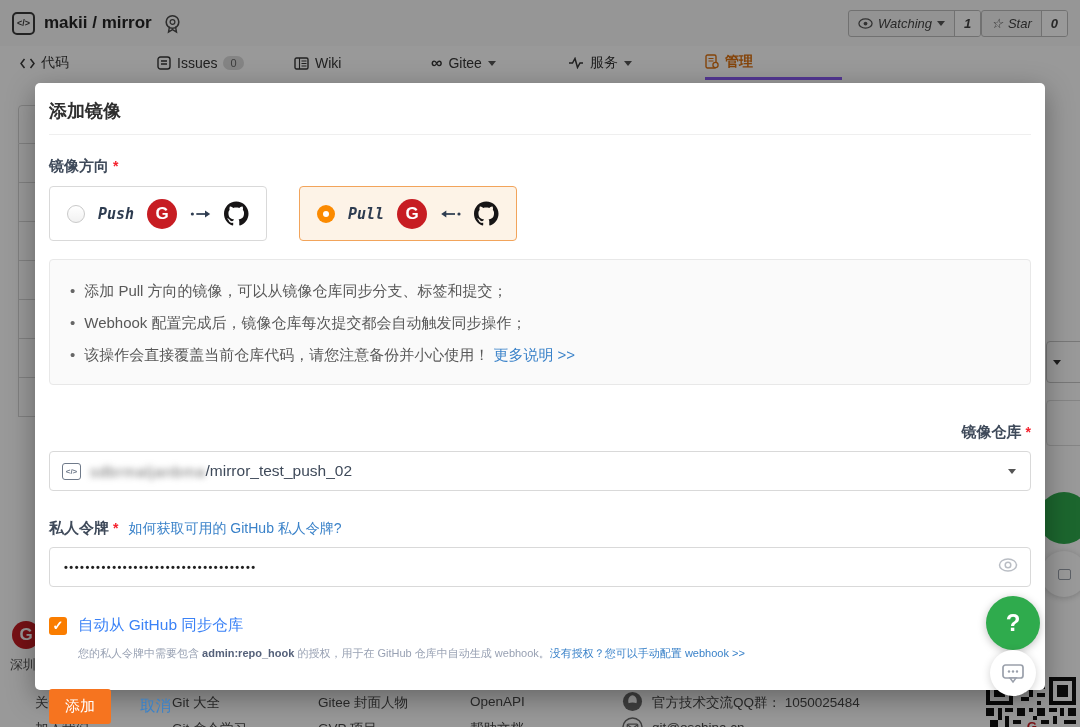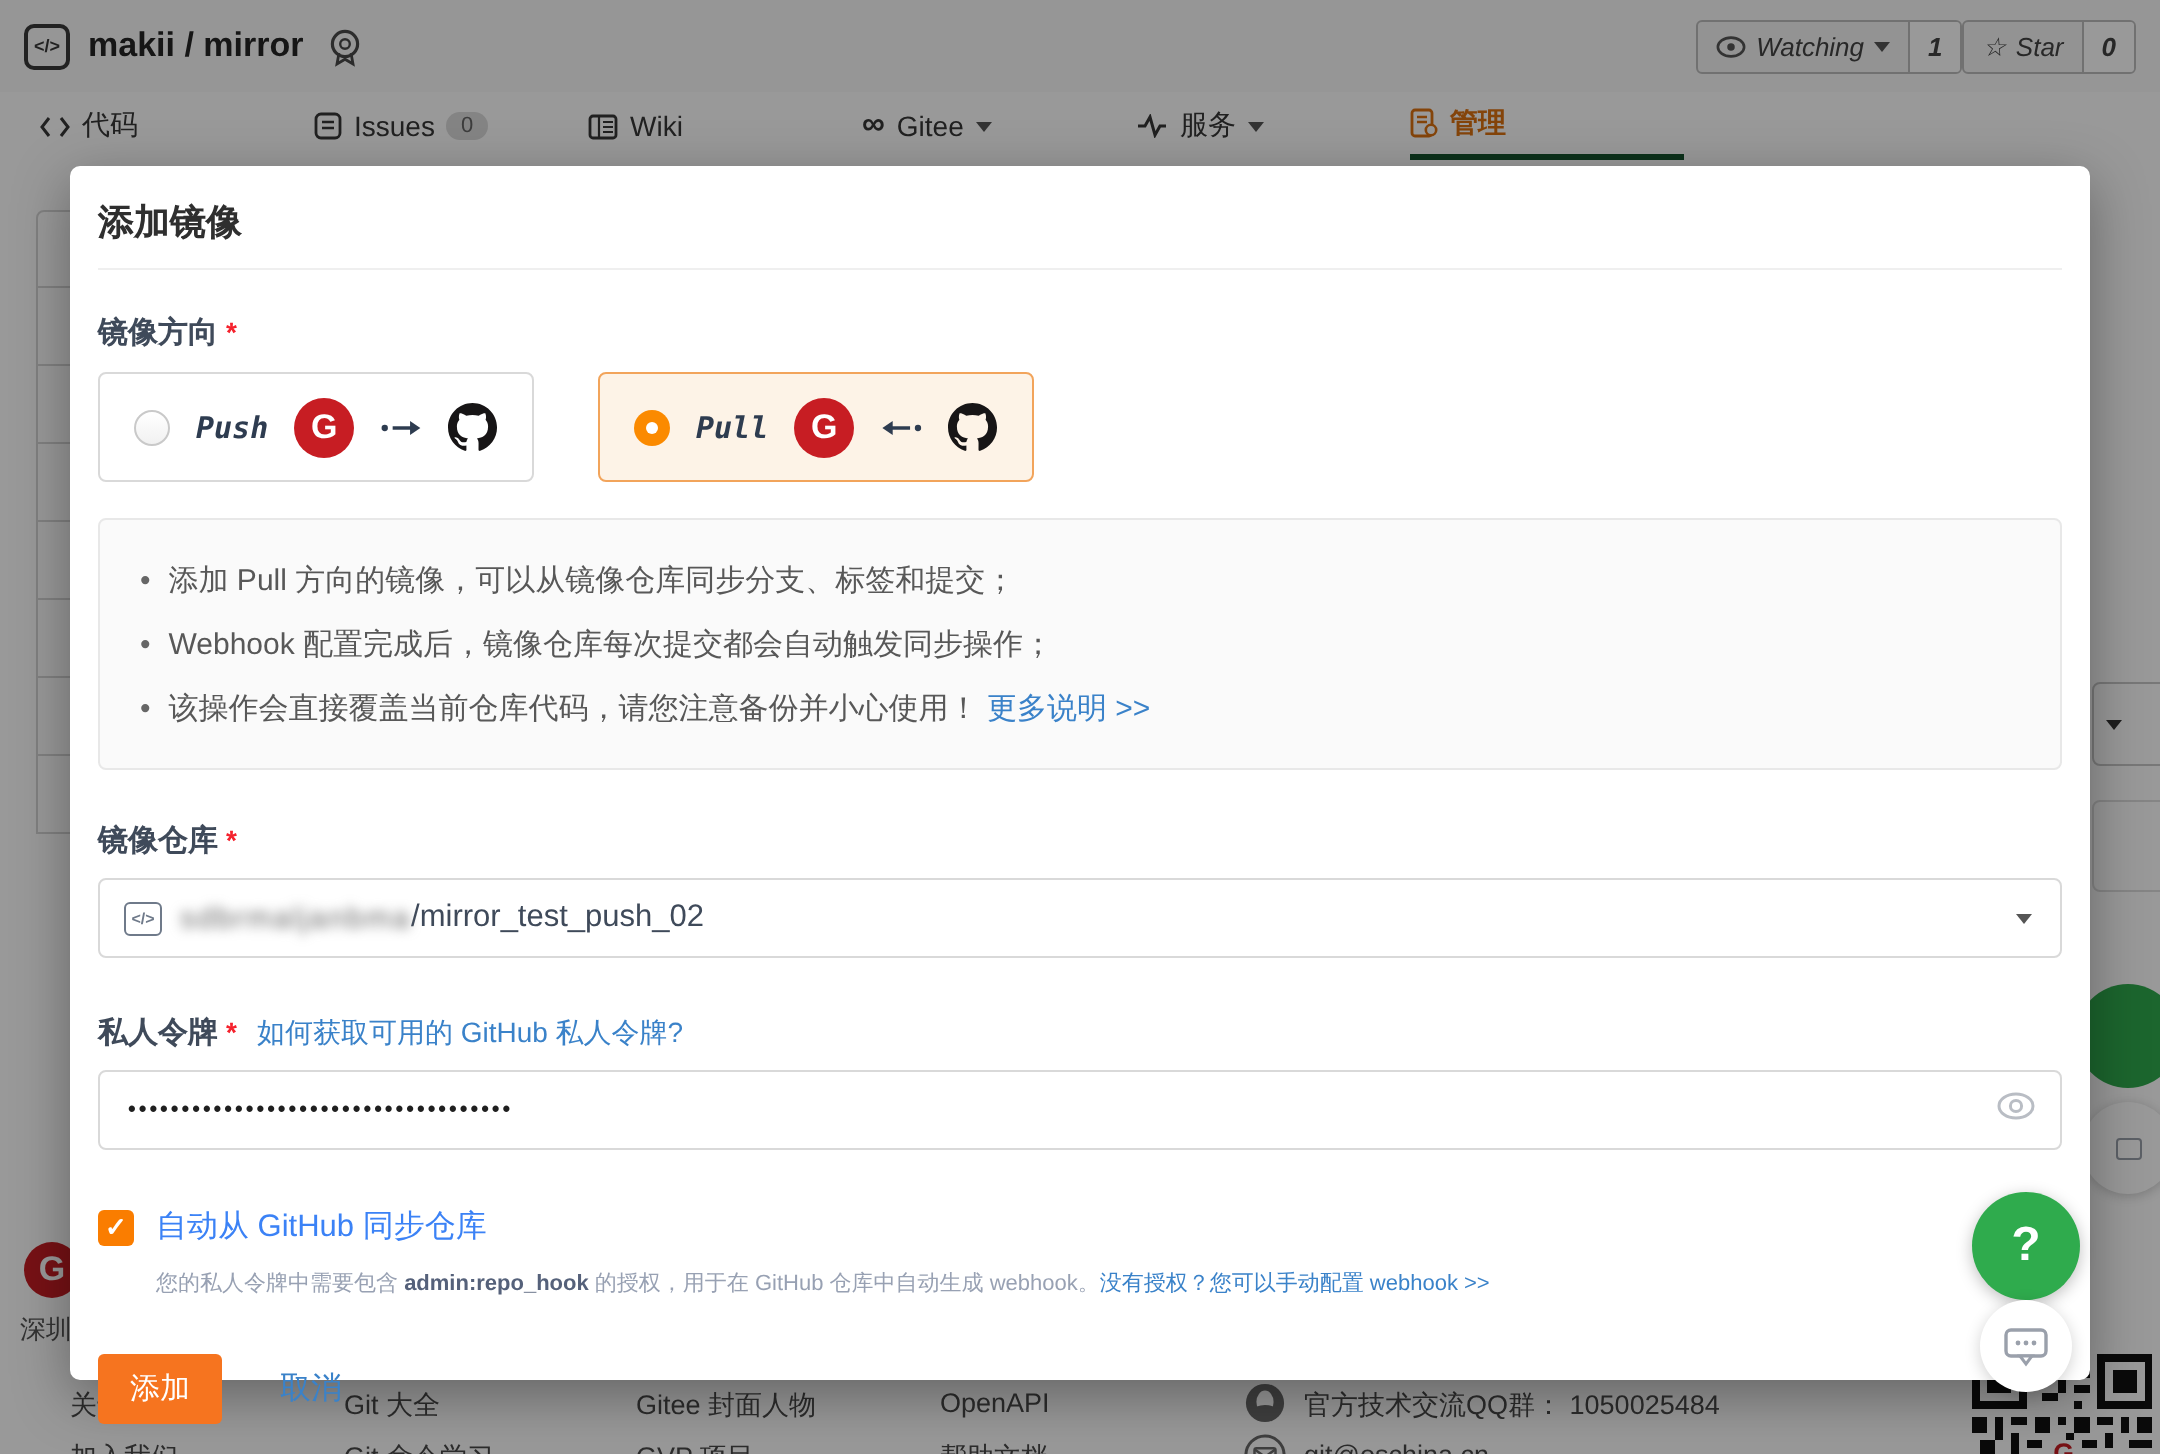--- a/index.html
+++ b/index.html
@@ -14,21 +14,21 @@
   .repo-chip { width:23px; height:23px; border:2px solid #3a3a3a; border-radius:5px; display:flex; align-items:center; justify-content:center; font-size:9px; font-weight:bold; color:#3a3a3a; }
   .repo-title { margin-left:9px; font-size:17px; font-weight:bold; color:#252525; }
   .badge-ico { margin-left:10px; display:flex; }
   .header-actions { margin-left:auto; display:flex; gap:0;font-style:italic; }
   .btn-group { display:flex; height:27px; border:1px solid #bdbdbd; border-radius:3px; overflow:hidden; font-size:13px; color:#444; background:#f5f5f5; }
   .btn-seg { display:flex; align-items:center; gap:5px; padding:0 9px; }
   .btn-count { display:flex; align-items:center; padding:0 9px; border-left:1px solid #bdbdbd; background:#fff; font-weight:bold; }
   .caret-down { width:0; height:0; border-left:4px solid transparent; border-right:4px solid transparent; border-top:5px solid #555; display:inline-block; }
   .tab-bar { position:absolute; top:46px; left:20px; height:34px; display:flex; }
   .tab { width:137px; display:flex; align-items:center; justify-content:flex-start; gap:6px; font-size:14px; color:#373737; height:34px; }
-  .tab.active { color:#dd7211; border-bottom:3px solid #14532d; font-weight:bold; }
+  .tab.active { color:#dd7211; border-bottom:3px solid #8b5cf6; font-weight:bold; }
   .issues-badge { background:#dcdcdc; color:#666; font-size:11px; border-radius:9px; padding:1px 7px; }
   .bg-rows { position:absolute; top:105px; left:18px; width:70px; }
   .bg-row { height:39px; border:1px solid #d8d8d8; border-top:none; background:#fff; }
   .bg-row:first-child { border-top:1px solid #d8d8d8; border-radius:4px 4px 0 0; }
   .bg-box1 { position:absolute; top:341px; left:1046px; width:60px; height:42px; border:1px solid #c9c9c9; border-radius:4px; background:#fff; }
   .bg-caret { position:absolute; top:360px; left:1053px; }
   .bg-box2 { position:absolute; top:400px; left:1046px; width:60px; height:46px; border:1px solid #dedede; border-radius:4px; background:#fff; }
   .bg-green-circle { position:absolute; top:492px; left:1038px; width:52px; height:52px; border-radius:50%; background:#2fab4d; }
   .bg-white-circle { position:absolute; top:551px; left:1041px; width:46px; height:46px; border-radius:50%; background:#fff; box-shadow:0 1px 6px rgba(0,0,0,.2); display:flex; align-items:center; justify-content:center; }
   .bg-white-circle .mini-sq { width:13px; height:11px; border:1.5px solid #9aa0ab; border-radius:2px; }
@@ -259,21 +259,21 @@
           </svg>
       </div>
     </div>
 
     <div class="info-box">
       <div class="info-line"><span class="bullet">•</span><span>添加 Pull 方向的镜像，可以从镜像仓库同步分支、标签和提交；</span></div>
       <div class="info-line"><span class="bullet">•</span><span>Webhook 配置完成后，镜像仓库每次提交都会自动触发同步操作；</span></div>
       <div class="info-line"><span class="bullet">•</span><span>该操作会直接覆盖当前仓库代码，请您注意备份并小心使用！</span> <a class="link">更多说明 &gt;&gt;</a></div>
     </div>
 
-    <div class="m-label" style="margin-top:26px;">
+    <div class="m-label" style="margin-top:38px;justify-content:flex-end;">
       <span>镜像仓库</span>
         <span class="req">*</span>
     </div>
     <div class="select-box">
       <span class="code-chip">&lt;/&gt;</span>
       <span class="owner-blur">sdbrmaljanbma</span>
       <span class="repo-path">/mirror_test_push_02</span>
       <span class="select-caret caret-down"></span>
     </div>
 

